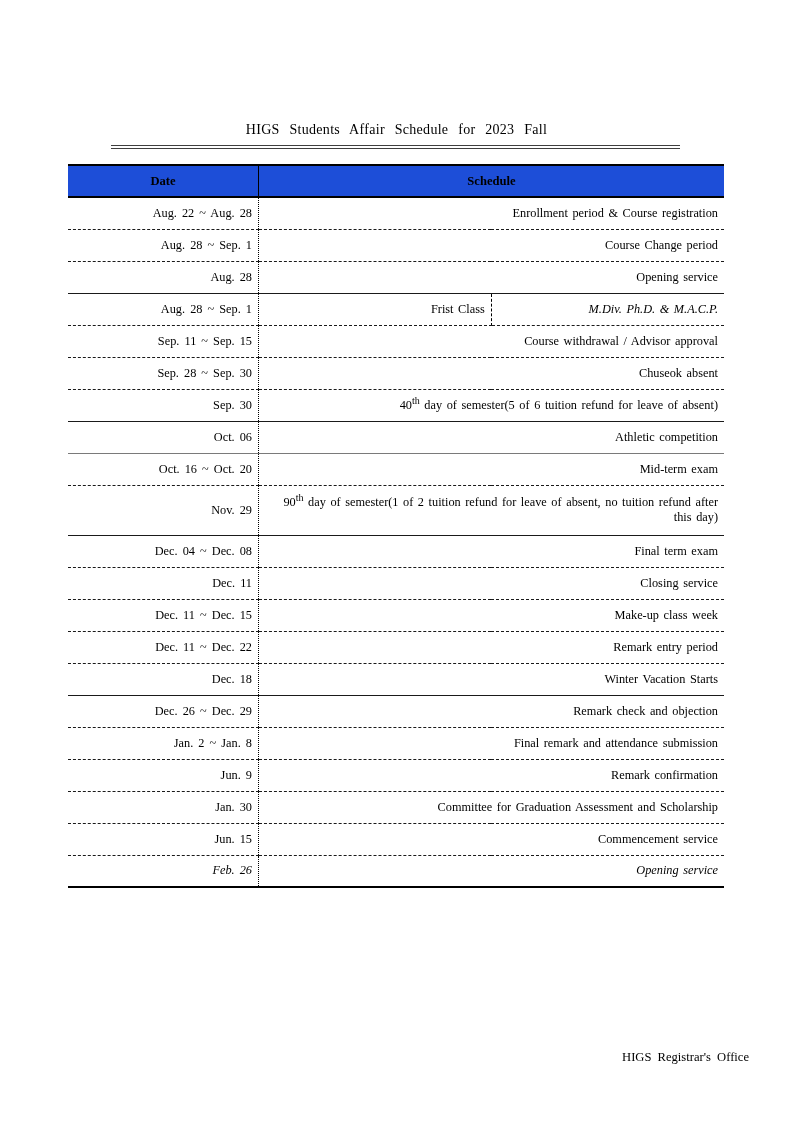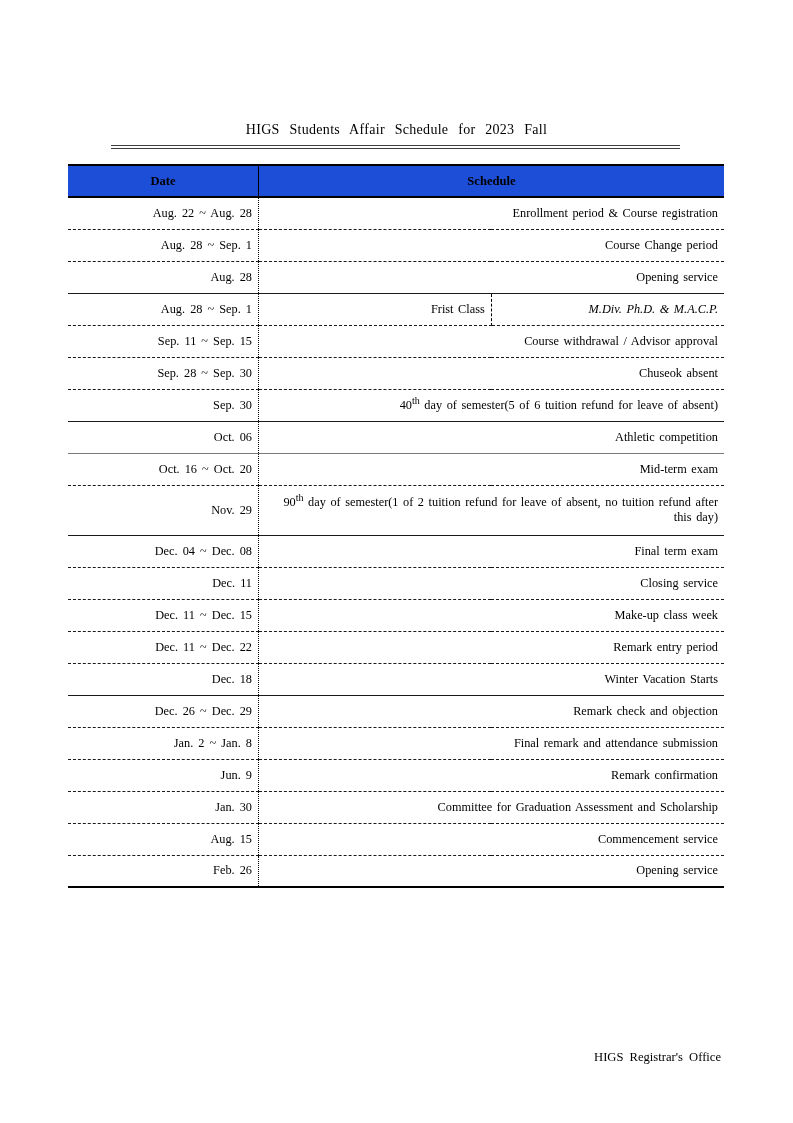--- a/index.html
+++ b/index.html
@@ -116,31 +116,31 @@
   tr.r-tall {
     height: 50px;
     margin-top: 48px;
   }
 
   
   tr.b-dash > td { border-bottom: 1.3px dashed #1a1a1a; }
   tr.b-dash-wide > td { border-bottom: 1.4px dashed #1a1a1a; }
   tr.b-solid > td { border-bottom: 1.6px solid #1a1a1a; }
   tr.b-gray > td { border-bottom: 1.8px solid #7a7a7a; }
-  tr.b-thick > td { border-bottom: 2.6px solid #000; }
+  tr.b-thick > td { border-bottom: 2.6px solid #000; font-style: italic; }
   sup {
     font-size: 10px;
     vertical-align: super;
     line-height: 0;
   }
 
   
   .footer {
     position: absolute;
-    right: 72px;
+    right: 44px;
     top: 1050px;
     font-size: 12.6px;
     word-spacing: 3px;
     white-space: nowrap;
   }
 </style>
 </head>
 <body>
 
 <div class="page">
@@ -229,21 +229,21 @@
         </tr>
         <tr class="r b-dash">
           <td class="c-date">Jun. 9</td>
           <td class="c-sched" colspan="2">Remark confirmation</td>
         </tr>
         <tr class="r b-dash">
           <td class="c-date">Jan. 30</td>
           <td class="c-sched" colspan="2">Committee for Graduation Assessment and Scholarship</td>
         </tr>
         <tr class="r b-dash">
-          <td class="c-date">Aug. 15</td>
+          <td class="c-date">Jun. 15</td>
           <td class="c-sched" colspan="2">Commencement service</td>
         </tr>
         <tr class="r b-thick">
           <td class="c-date">Feb. 26</td>
           <td class="c-sched" colspan="2">Opening service</td>
         </tr>
       </tbody>
   </table>
 
   <div class="footer">HIGS Registrar's Office</div>

